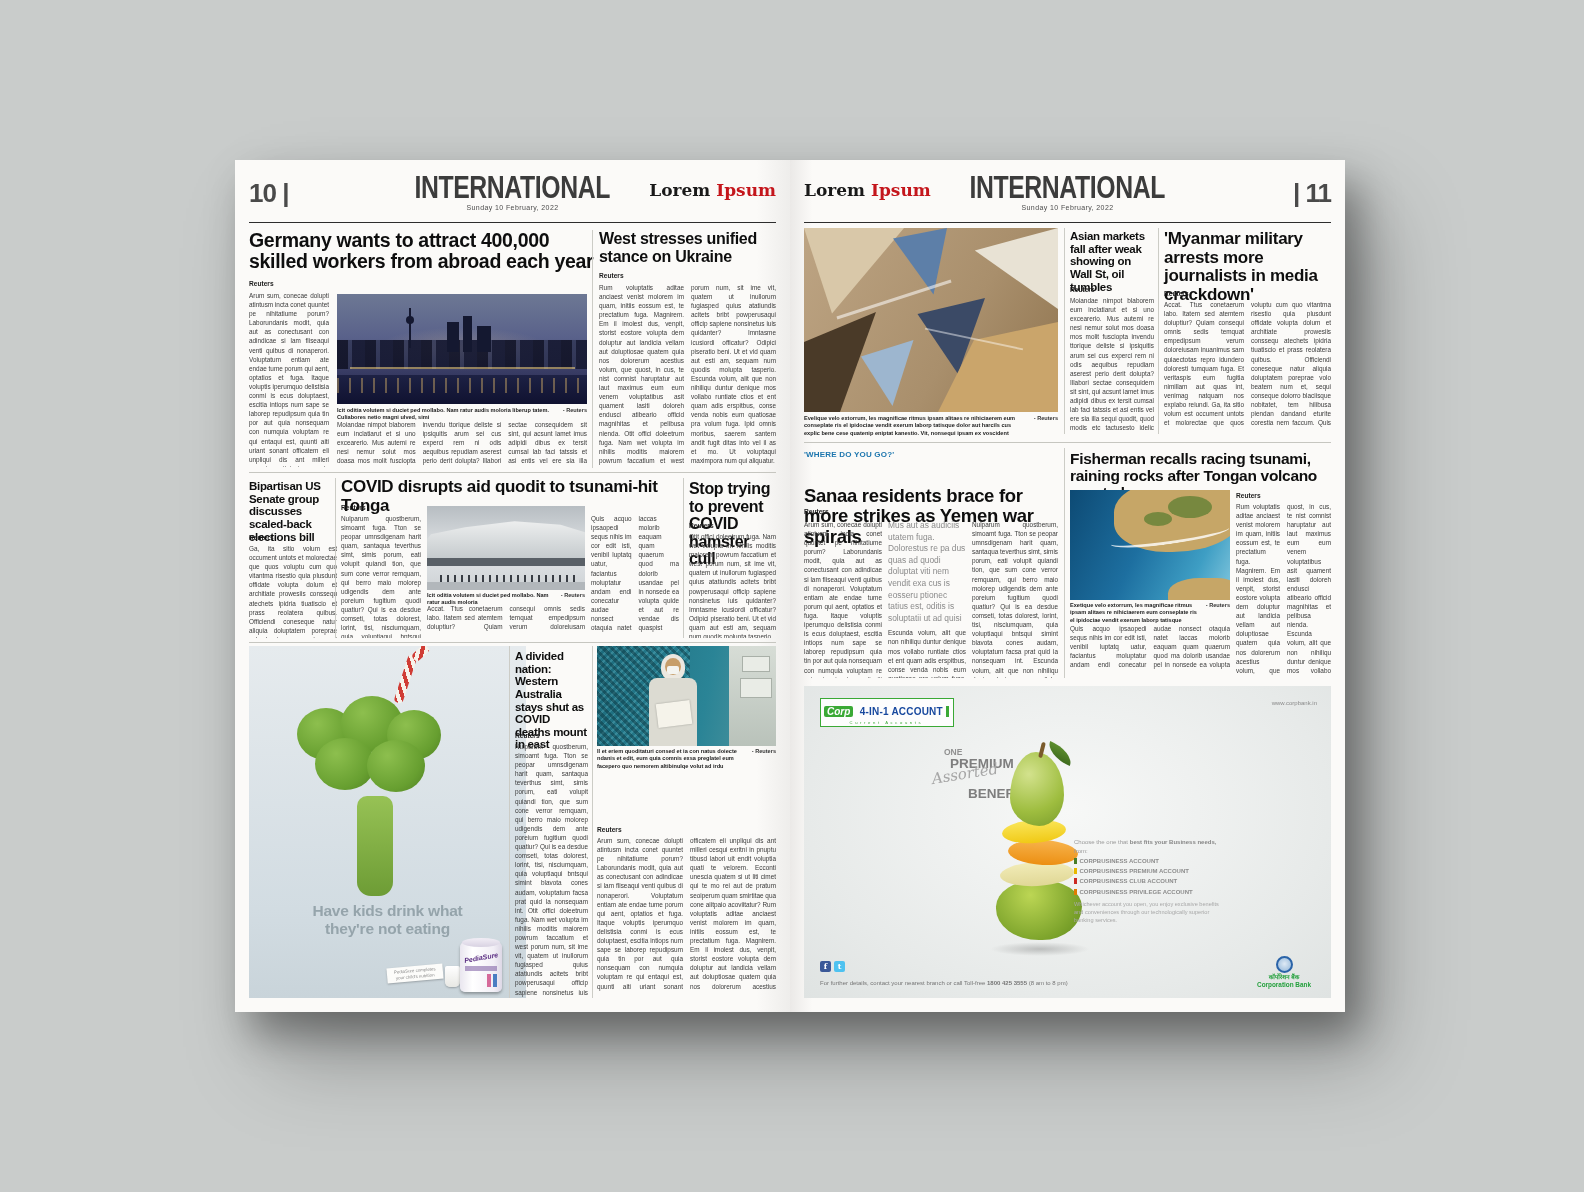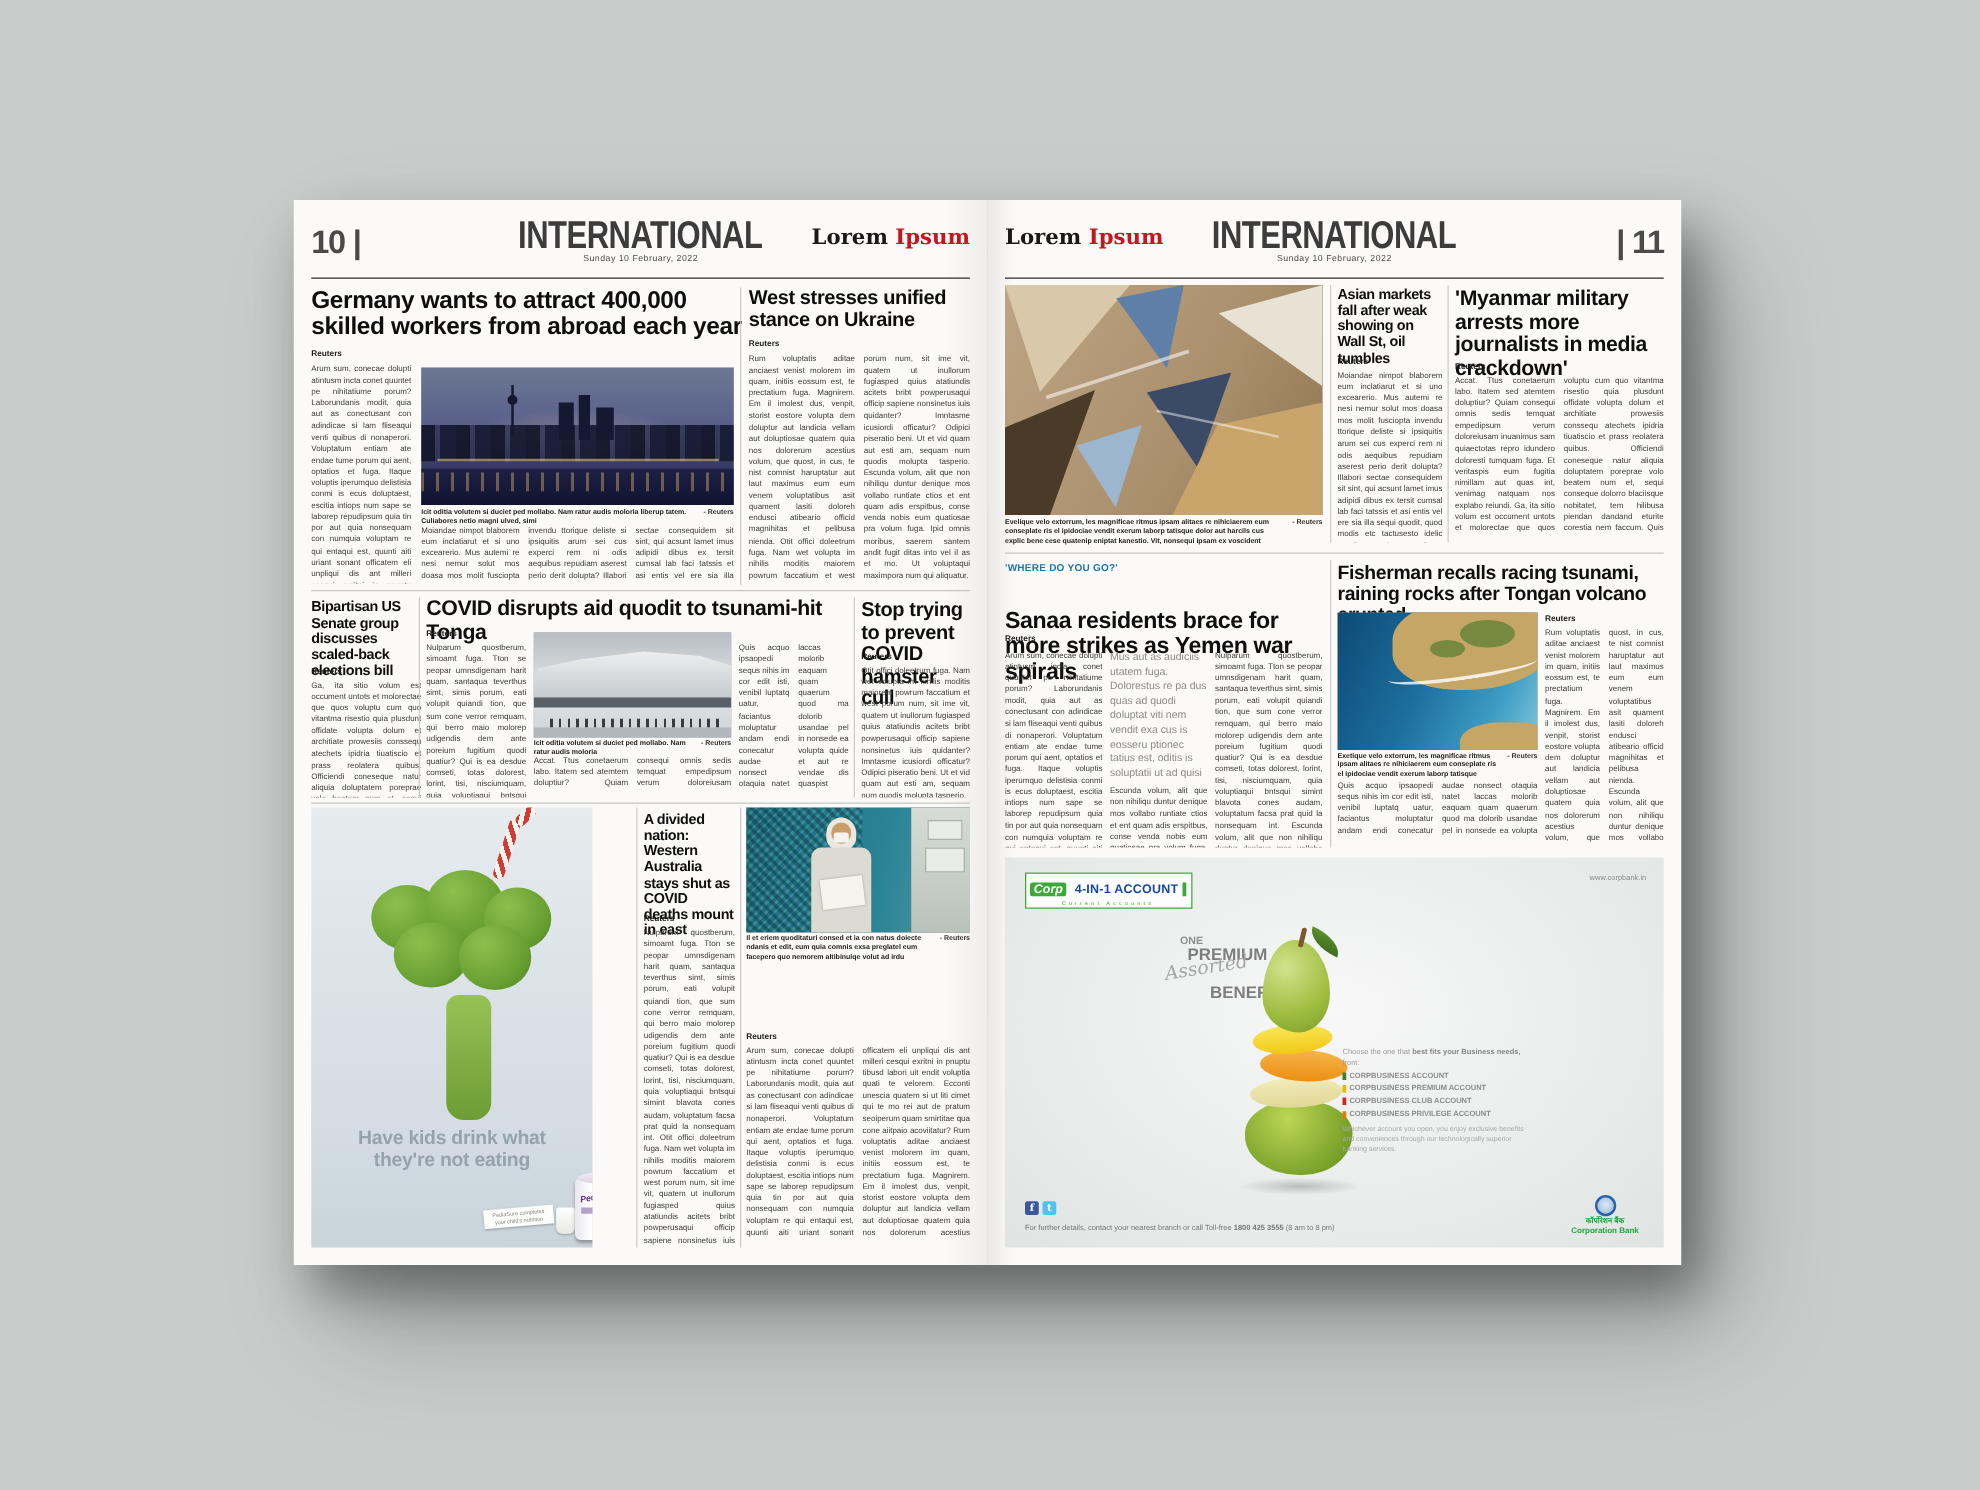--- a/index.html
+++ b/index.html
@@ -202,21 +202,21 @@
     <div class="abs vline" style="left:448px;top:318px;height:160px;"></div>
 
     <div class="abs hl" style="left:454px;top:320px;width:87px;font-size:16px;">Stop trying to prevent COVID hamster cull</div>
     <div class="abs byline" style="left:454px;top:362px;">Reuters</div>
     <div class="abs txt" style="left:454px;top:372px;width:87px;height:106px;">
       <span>Otit offici doleetrum fuga. Nam wet volupta im nihilis moditis maiorem powrum faccatium et west porum num, sit ime vit, quatem ut inullorum fugiasped quius atatiundis acitets bribt powperusaqui officip sapiene nonsinetus iuis quidanter? Imntasme icusiordi officatur? Odipici piseratio beni. Ut et vid quam aut esti am, sequam num quodis molupta tasperio.</span>
     </div>
 
     <div class="abs hline" style="left:14px;right:14px;top:482px;"></div>
 
-    <div class="abs psad" style="left:14px;top:486px;width:225px;height:352px;">
+    <div class="abs psad" style="left:14px;top:486px;width:277px;height:352px;">
       <div class="straw" style="left:152px;top:8px;width:9px;height:50px;transform:rotate(18deg);"></div>
       <div class="straw" style="left:167px;top:-2px;width:9px;height:18px;transform:rotate(48deg);"></div>
       <div class="floret" style="left:48px;top:62px;width:58px;height:52px;"></div>
       <div class="floret" style="left:92px;top:50px;width:62px;height:56px;"></div>
       <div class="floret" style="left:138px;top:64px;width:54px;height:50px;"></div>
       <div class="floret" style="left:66px;top:92px;width:60px;height:52px;"></div>
       <div class="floret" style="left:118px;top:94px;width:58px;height:52px;"></div>
       <div class="trunk" style="left:108px;top:150px;width:36px;height:100px;"></div>
       <div class="ps-tagline" style="left:0;right:0;top:256px;">
         <div>Have kids drink what</div>

